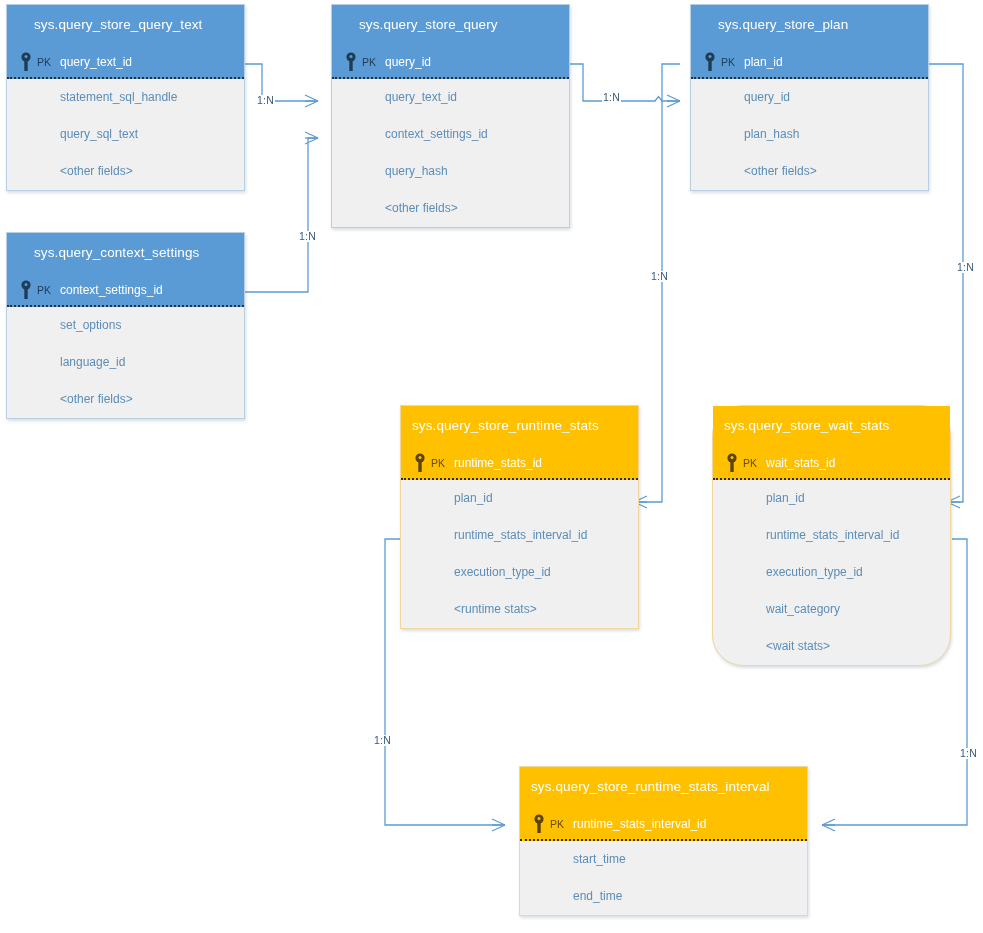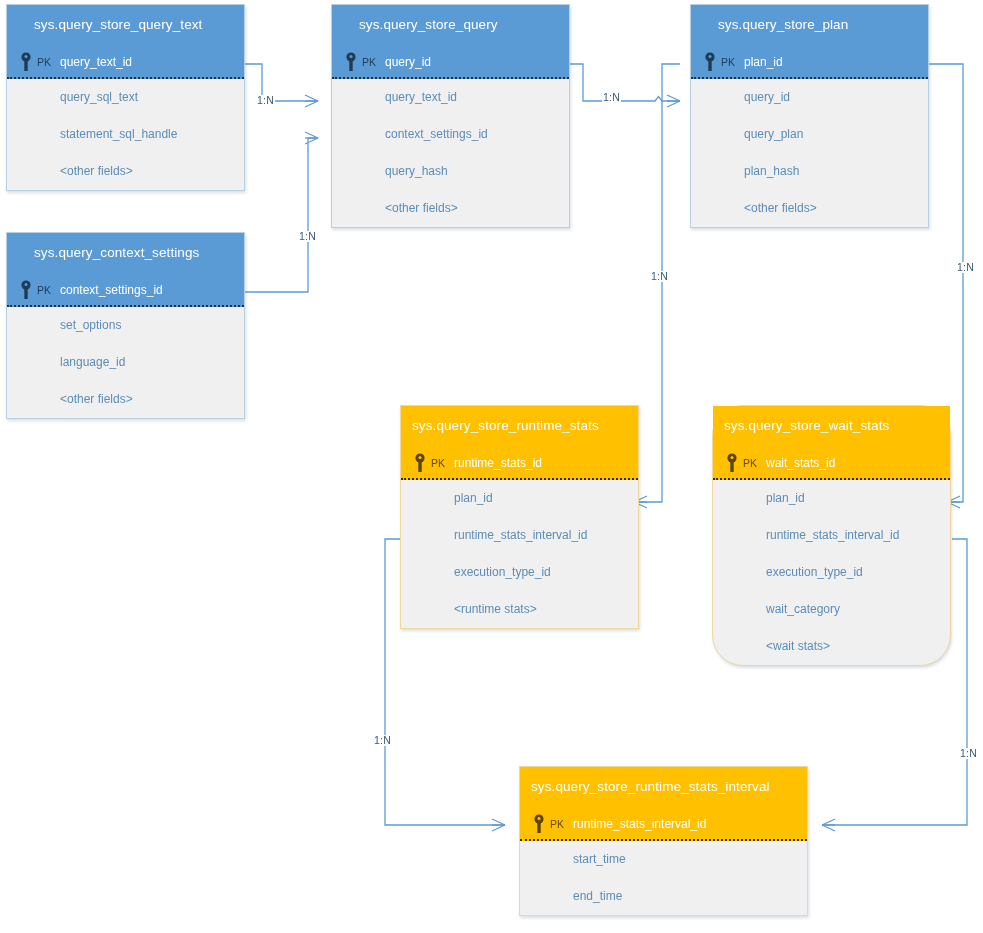--- a/index.html
+++ b/index.html
@@ -118,22 +118,22 @@
     <div class="pkrow">
       <svg class="keyicon" viewBox="0 0 12 20">
         <circle cx="6" cy="5" r="4.6" fill="#1f3c57"></circle>
           <circle cx="6" cy="4.4" r="1.5" fill="#5b9bd5"></circle>
         <rect x="4.3" y="8" width="3.4" height="11" fill="#1f3c57"></rect>
       </svg>
       <span class="pklabel">PK</span>
       <span class="pkname">query_text_id</span>
     </div>
     <div class="fields">
+      <div class="field">statement_sql_handle</div>
       <div class="field">query_sql_text</div>
-      <div class="field">statement_sql_handle</div>
       <div class="field">&lt;other fields&gt;</div>
     </div>
   </div>
 
   <div class="tbl blue" style="left:331px;top:4px;width:239px;">
     <div class="title">sys.query_store_query</div>
     <div class="pkrow">
       <svg class="keyicon" viewBox="0 0 12 20">
         <circle cx="6" cy="5" r="4.6" fill="#1f3c57"></circle>
           <circle cx="6" cy="4.4" r="1.5" fill="#5b9bd5"></circle>
@@ -156,21 +156,20 @@
       <svg class="keyicon" viewBox="0 0 12 20">
         <circle cx="6" cy="5" r="4.6" fill="#1f3c57"></circle>
           <circle cx="6" cy="4.4" r="1.5" fill="#5b9bd5"></circle>
         <rect x="4.3" y="8" width="3.4" height="11" fill="#1f3c57"></rect>
       </svg>
       <span class="pklabel">PK</span>
       <span class="pkname">plan_id</span>
     </div>
     <div class="fields">
       <div class="field">query_id</div>
-      <div class="field">query_plan</div>
       <div class="field">plan_hash</div>
       <div class="field">&lt;other fields&gt;</div>
     </div>
   </div>
 
   <div class="tbl blue" style="left:6px;top:232px;width:239px;">
     <div class="title">sys.query_context_settings</div>
     <div class="pkrow">
       <svg class="keyicon" viewBox="0 0 12 20">
         <circle cx="6" cy="5" r="4.6" fill="#1f3c57"></circle>

